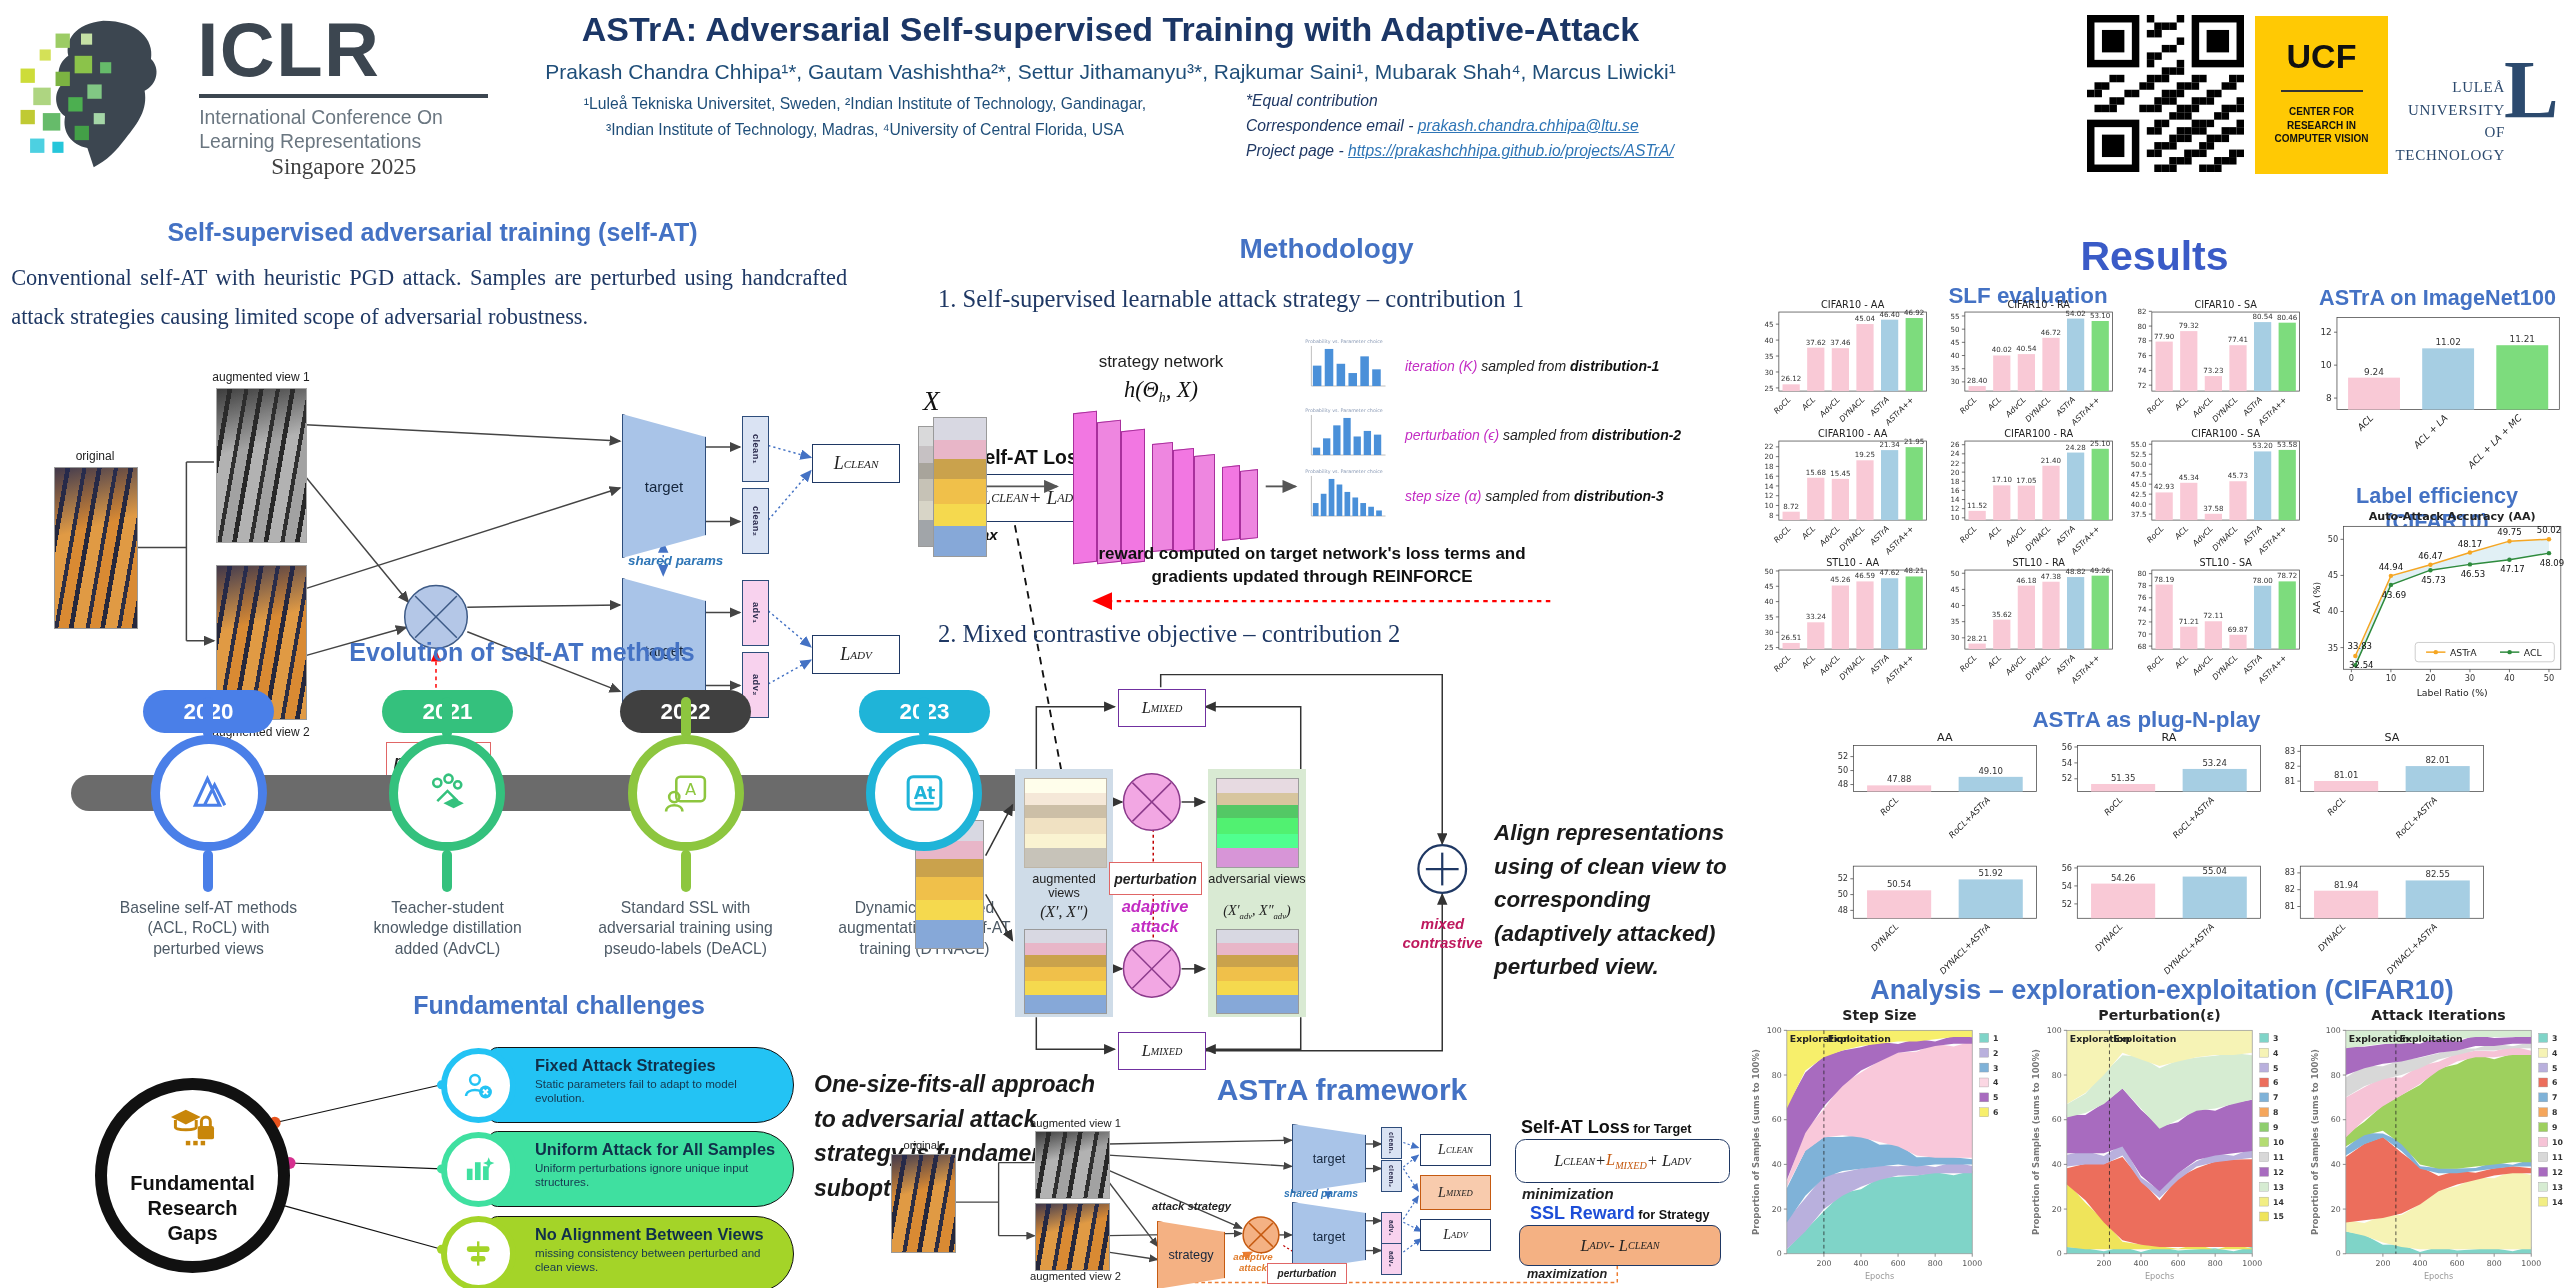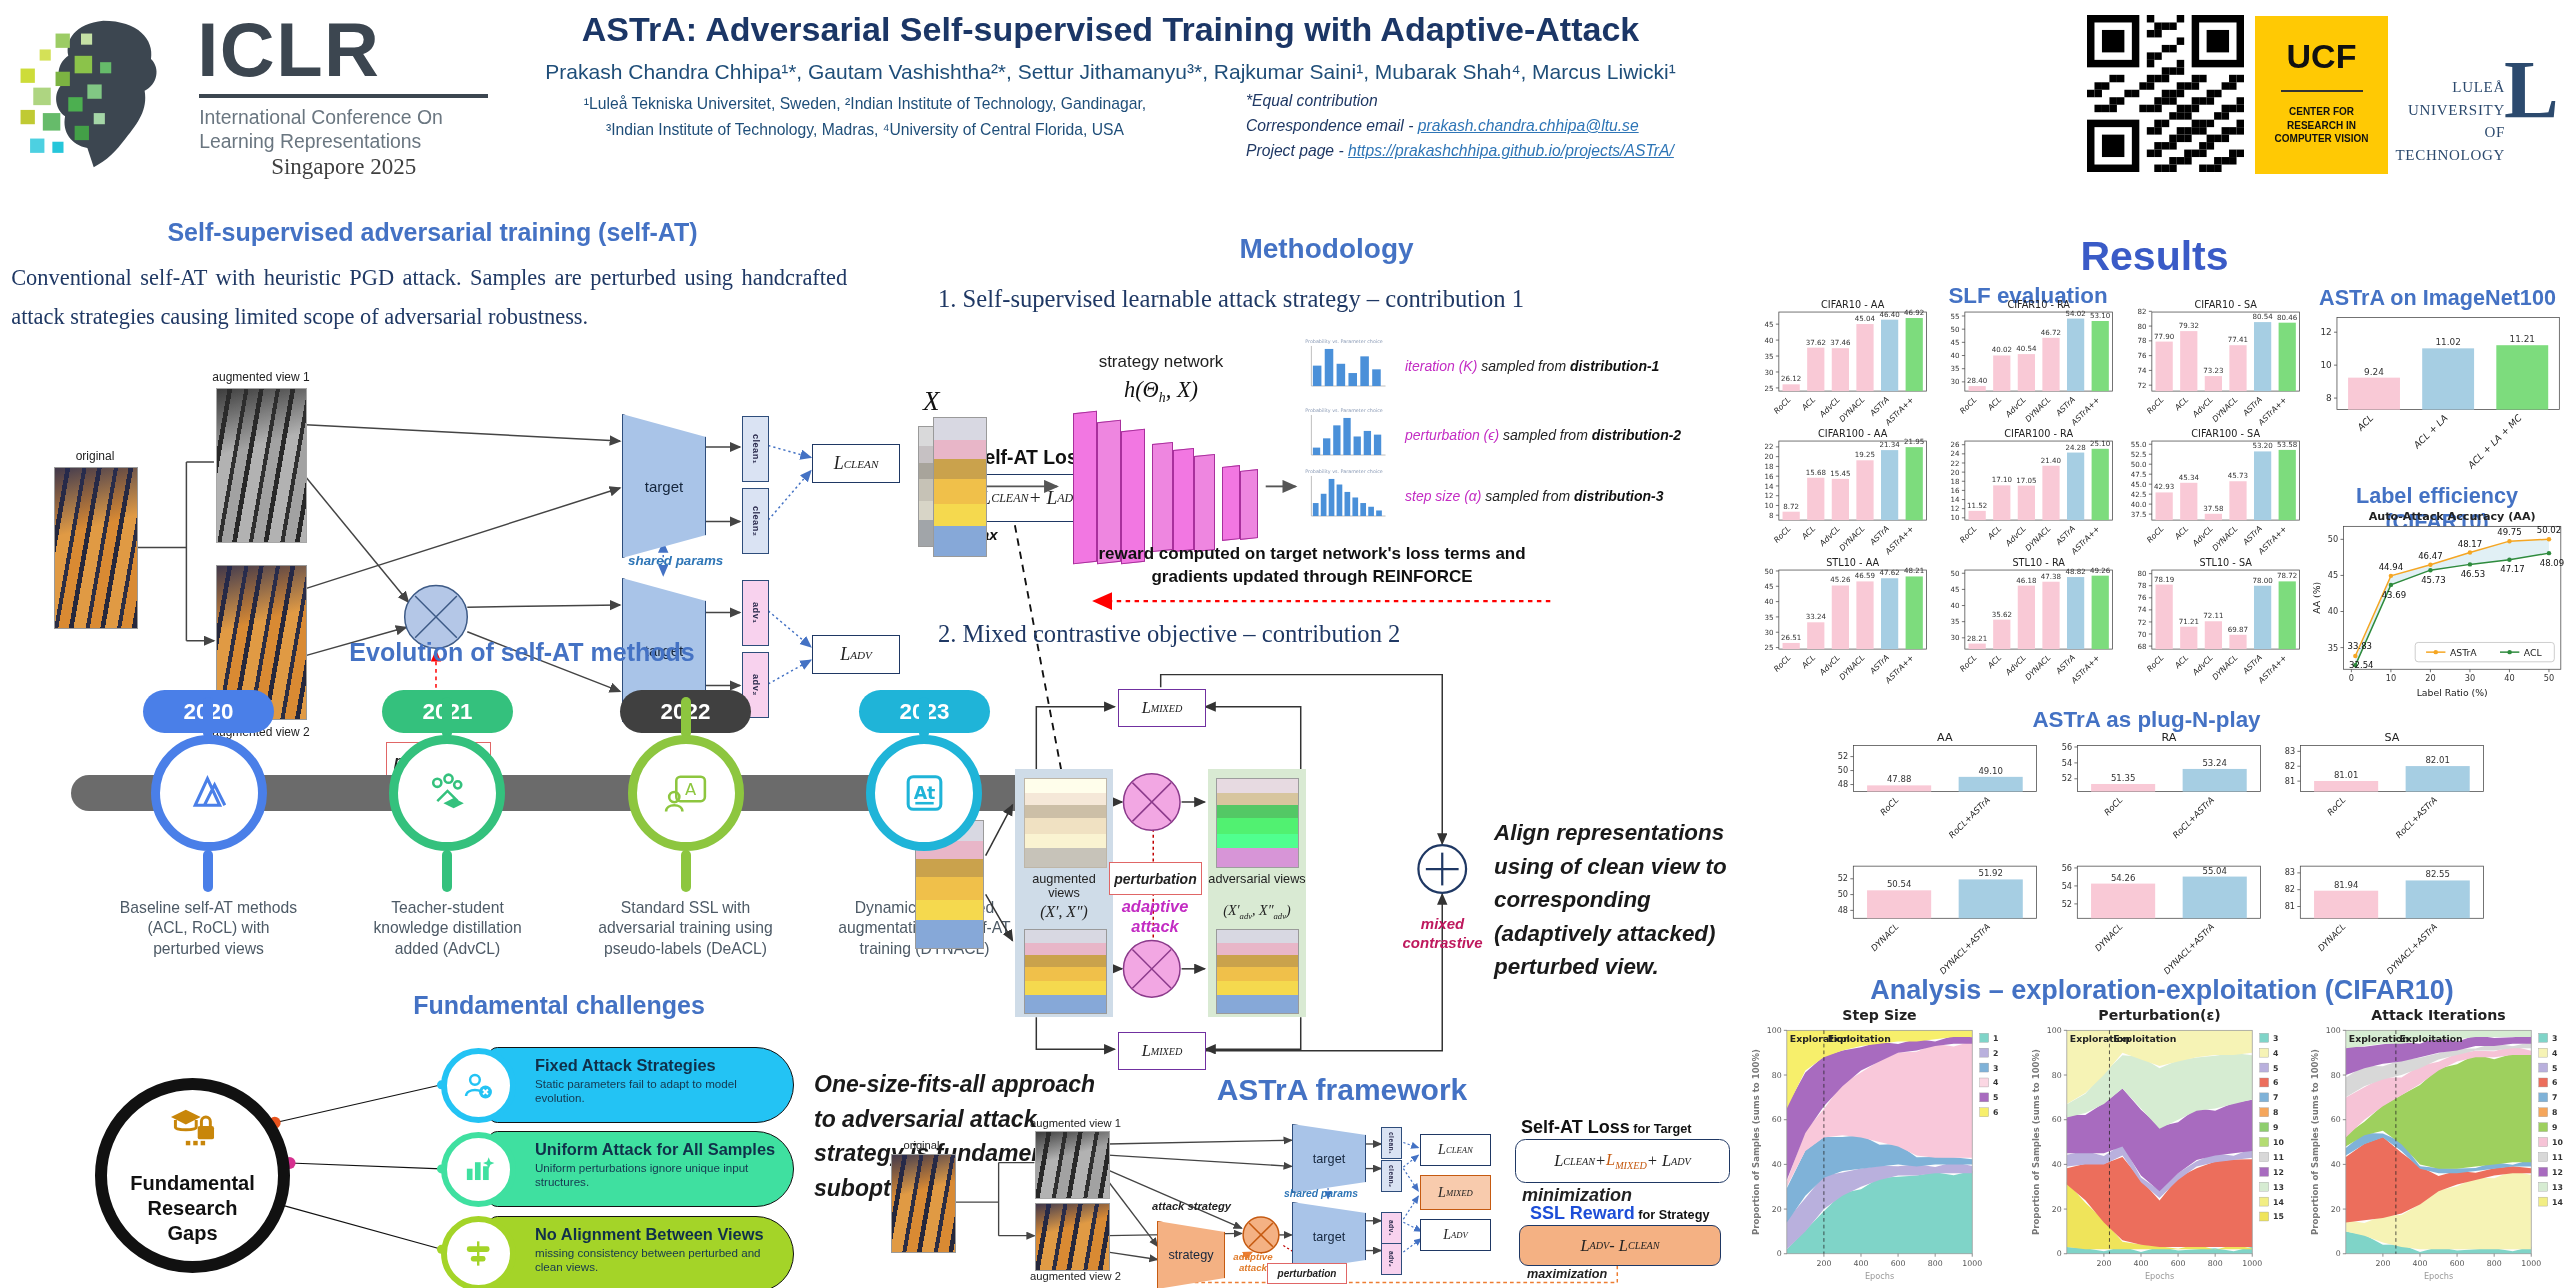--- a/index.html
+++ b/index.html
@@ -636,21 +636,21 @@
   <div class="vbox" style="left:1381px;top:1160px;width:19.4px;height:30px;background:#dae3f3;font-size:6.7px;">clean₂</div>
   <div class="vbox" style="left:1381px;top:1212px;width:19.4px;height:30px;background:#f8d2ee;font-size:6.7px;">adv₁</div>
   <div class="vbox" style="left:1381px;top:1243px;width:19.4px;height:30px;background:#f8d2ee;font-size:6.7px;">adv₂</div>
   <div class="lossbox math" style="left:1420px;top:1134px;width:69px;height:30px;font-size:14px;">L<sub>CLEAN</sub></div>
   <div class="lossbox math" style="left:1420px;top:1175px;width:69px;height:33px;font-size:14px;background:#f8cbad;border-color:#c55a11;">L<sub>MIXED</sub></div>
   <div class="lossbox math" style="left:1420px;top:1219px;width:69px;height:30px;font-size:14px;">L<sub>ADV</sub></div>
   <div class="abs" style="left:1521px;top:1117px;width:231px;">
     <span style="font-size:18px;font-weight:bold;color:#111;">Self-AT Loss</span><span style="font-size:12.7px;font-weight:bold;color:#111;"> for Target</span>
   </div>
   <div class="lossbox math" style="left:1515px;top:1139px;width:213px;height:42px;border-radius:10.4px;border-width:1.9px;font-size:16.4px;">L<sub>CLEAN</sub> + <span class="acc">L<sub>MIXED</sub></span> + L<sub>ADV</sub></div>
-  <div class="abs" style="left:1522px;top:1185px;font-size:18px;font-weight:bold;font-style:italic;">minimization</div>
+  <div class="abs" style="left:1522px;top:1185px;font-size:15px;font-weight:bold;font-style:italic;">minimization</div>
   <div class="abs" style="left:1530px;top:1203px;width:231px;">
     <span style="font-size:18px;font-weight:bold;color:#1d4ed8;">SSL Reward</span><span style="font-size:12.7px;font-weight:bold;color:#111;"> for Strategy</span>
   </div>
   <div class="lossbox math" style="left:1519px;top:1225px;width:200px;height:39px;border-radius:9px;background:#f4b183;font-size:16.4px;">L<sub>ADV</sub> - L<sub>CLEAN</sub></div>
   <div class="abs" style="left:1527px;top:1267px;font-size:12.7px;font-weight:bold;font-style:italic;">maximization</div>
   <div class="abs ctr" style="left:1312px;top:1287px;width:239px;font-size:11.2px;font-weight:bold;font-style:italic;color:#111;background:#fff;">REINFORCE gradients</div>
 
   <div class="abs ctr" style="left:1968px;top:233px;width:373px;font-size:41px;font-weight:bold;color:#3a5bc7;">Results</div>
   <div class="abs ctr hd-blue" style="left:1752px;top:283px;width:552px;font-size:22.4px;font-weight:600;">SLF evaluation</div>
   <div class="abs" id="slf-grid" style="left:1752px;top:300px;width:555px;height:388px;">

